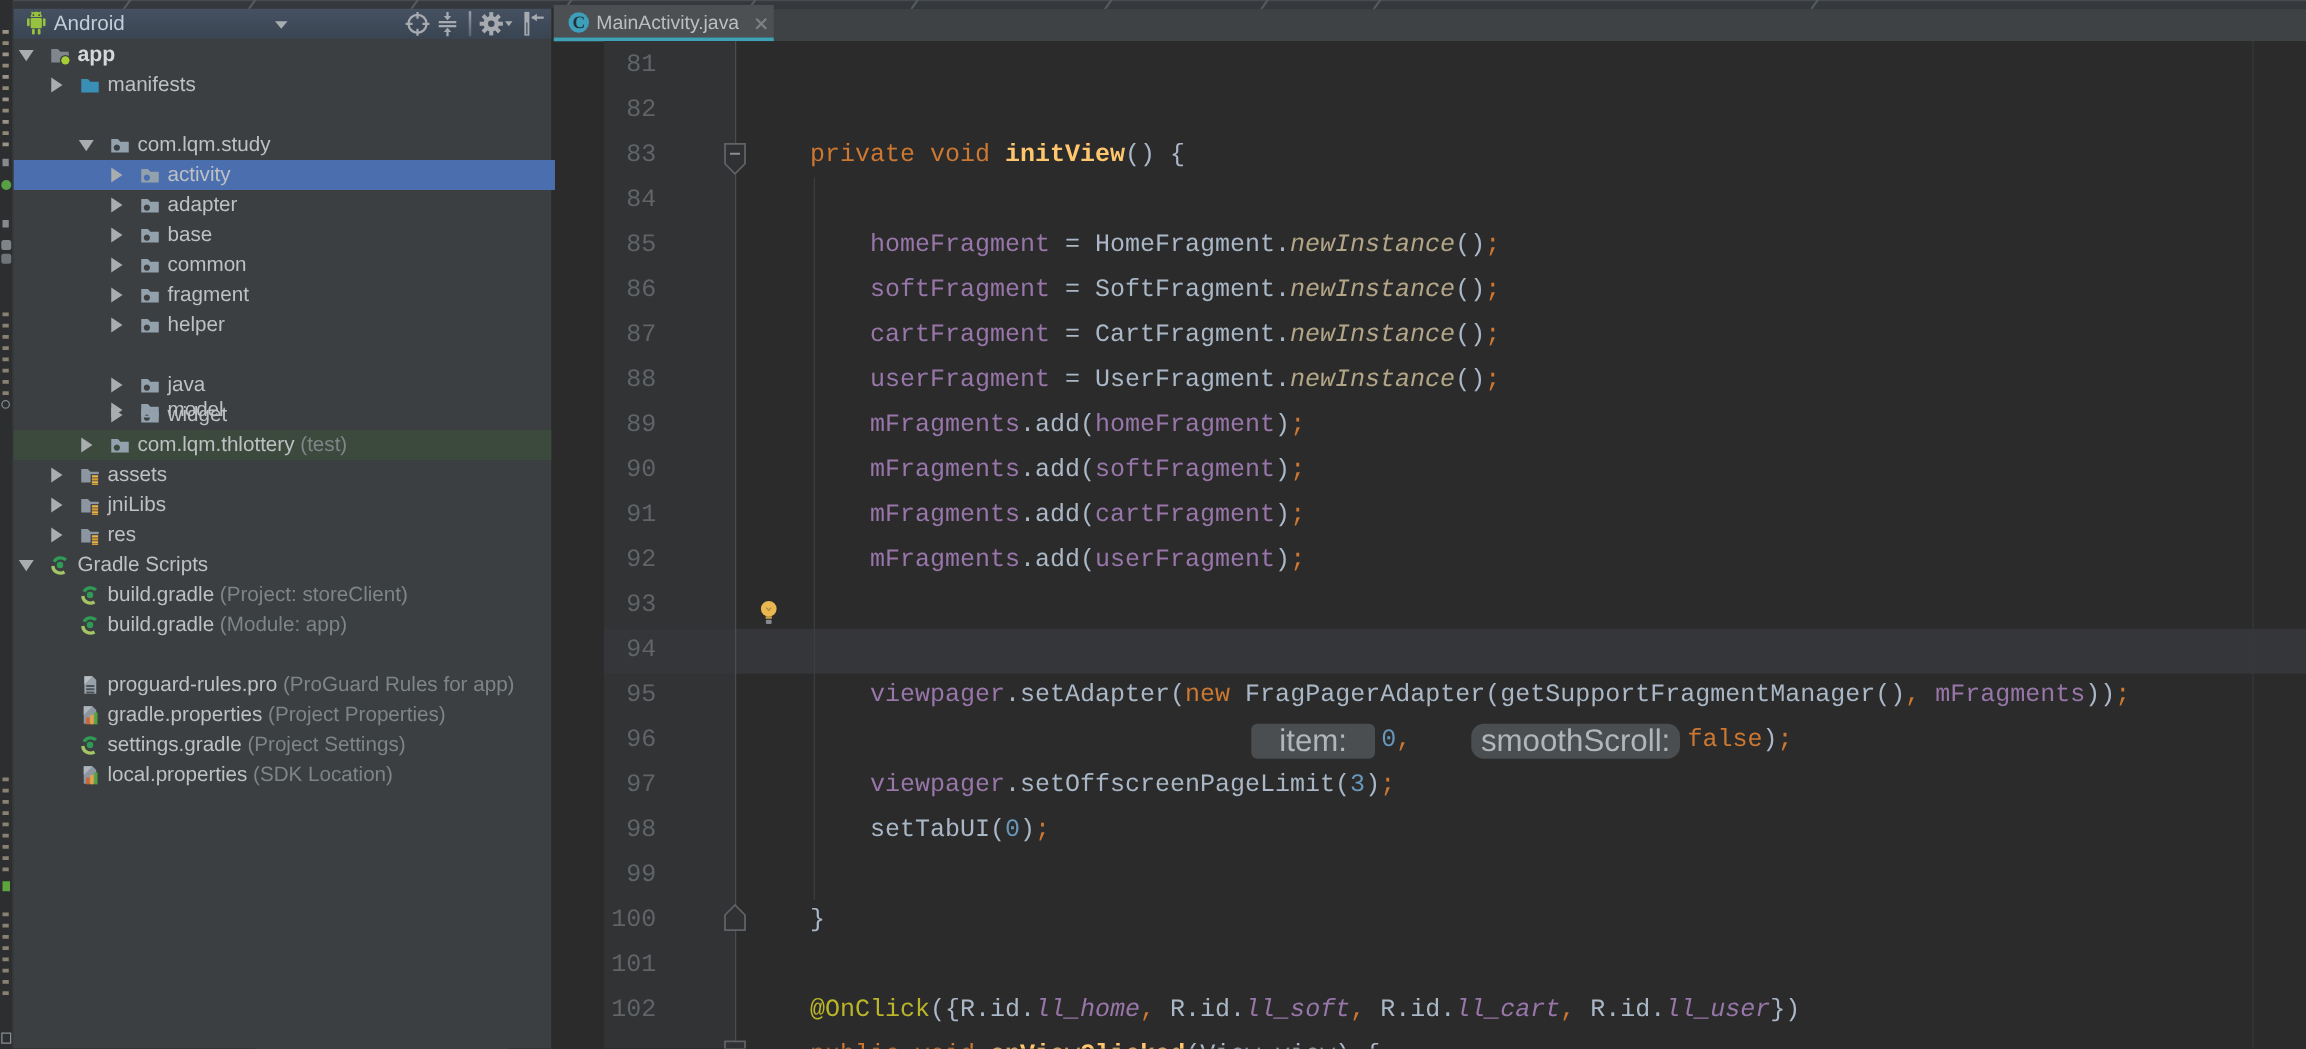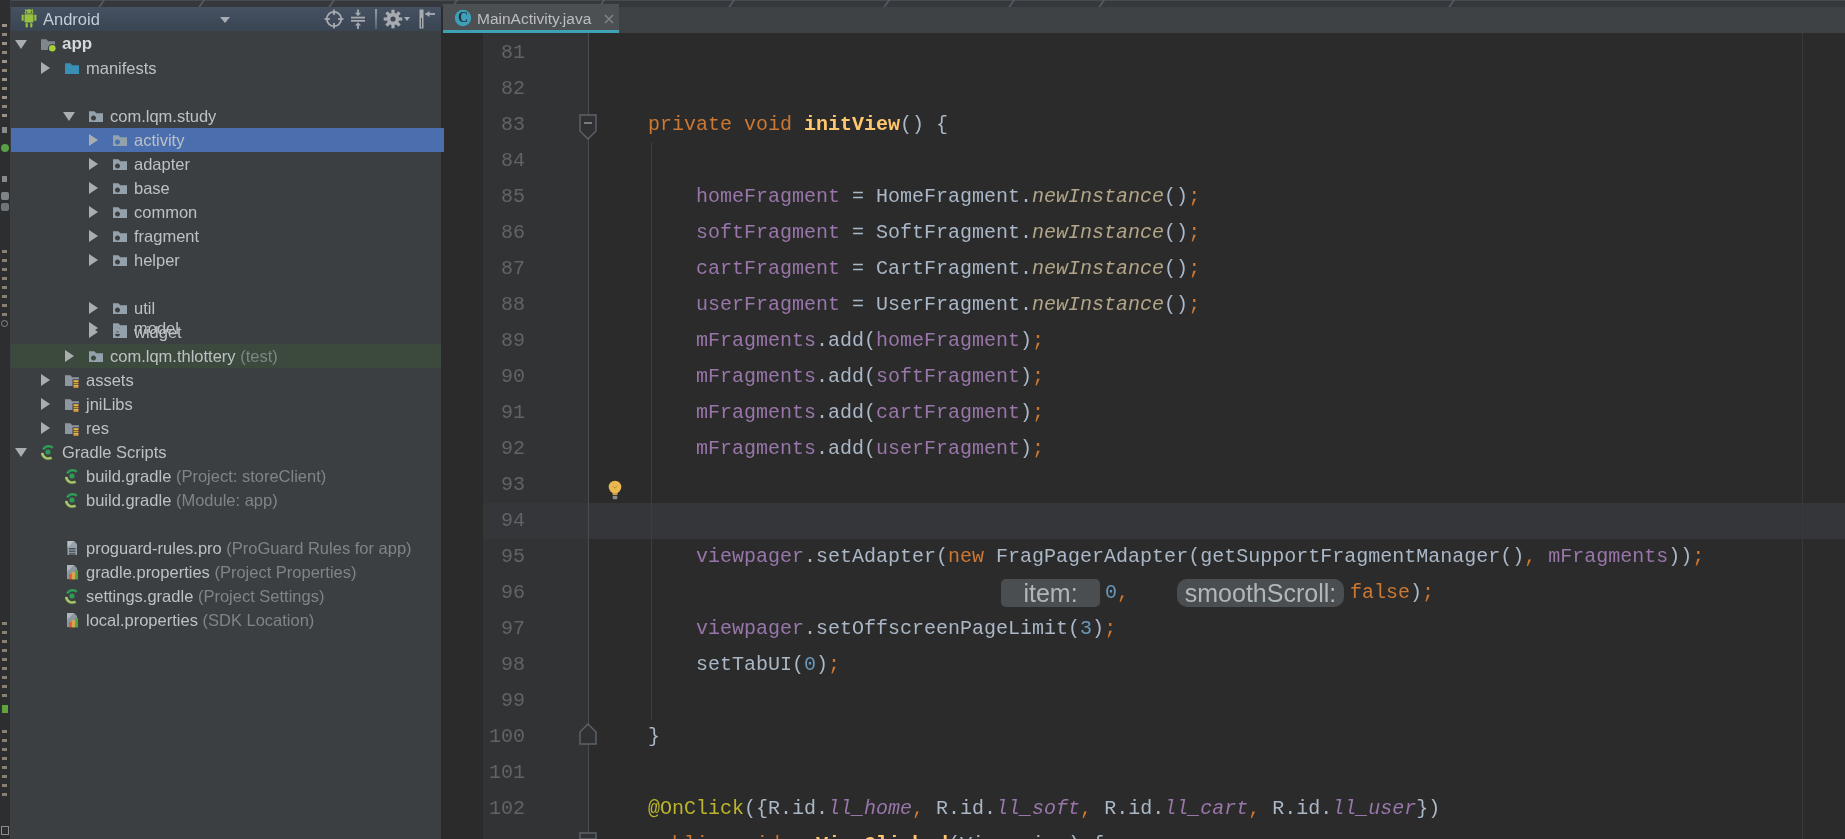--- a/index.html
+++ b/index.html
@@ -222,21 +222,21 @@
 <svg class="icon" width="16" height="16" viewBox="0 0 16 16" style="left:101px">
           <path d="M1 3.2 h5.3 l2 2.1 H15 V14 H1 Z M5.5 7.6 a2.5 2.5 0 1 0 0.001 0 Z" fill="#93a1ad" fill-rule="evenodd"></path>
         </svg>
 <div class="rtxt" style="left:123px;">model</div>
 </div>
 <div class="row" style="top:264px;">
 <div style="position:absolute;left:78px;top:6px;width:0;height:0;border-left:9px solid #a9adb0;border-top:6px solid transparent;border-bottom:6px solid transparent"></div>
 <svg class="icon" width="16" height="16" viewBox="0 0 16 16" style="left:101px">
           <path d="M1 3.2 h5.3 l2 2.1 H15 V14 H1 Z M5.5 7.6 a2.5 2.5 0 1 0 0.001 0 Z" fill="#93a1ad" fill-rule="evenodd"></path>
         </svg>
-<div class="rtxt" style="left:123px;">util</div>
+<div class="rtxt" style="left:123px;">java</div>
 </div>
 <div class="row" style="top:288px;">
 <div style="position:absolute;left:78px;top:6px;width:0;height:0;border-left:9px solid #a9adb0;border-top:6px solid transparent;border-bottom:6px solid transparent"></div>
 <svg class="icon" width="16" height="16" viewBox="0 0 16 16" style="left:101px">
           <path d="M1 3.2 h5.3 l2 2.1 H15 V14 H1 Z M5.5 7.6 a2.5 2.5 0 1 0 0.001 0 Z" fill="#93a1ad" fill-rule="evenodd"></path>
         </svg>
 <div class="rtxt" style="left:123px;">widget</div>
 </div>
 <div class="row" style="top:312px;background:#3c4a3e;">
 <div style="position:absolute;left:54px;top:6px;width:0;height:0;border-left:9px solid #a9adb0;border-top:6px solid transparent;border-bottom:6px solid transparent"></div>

